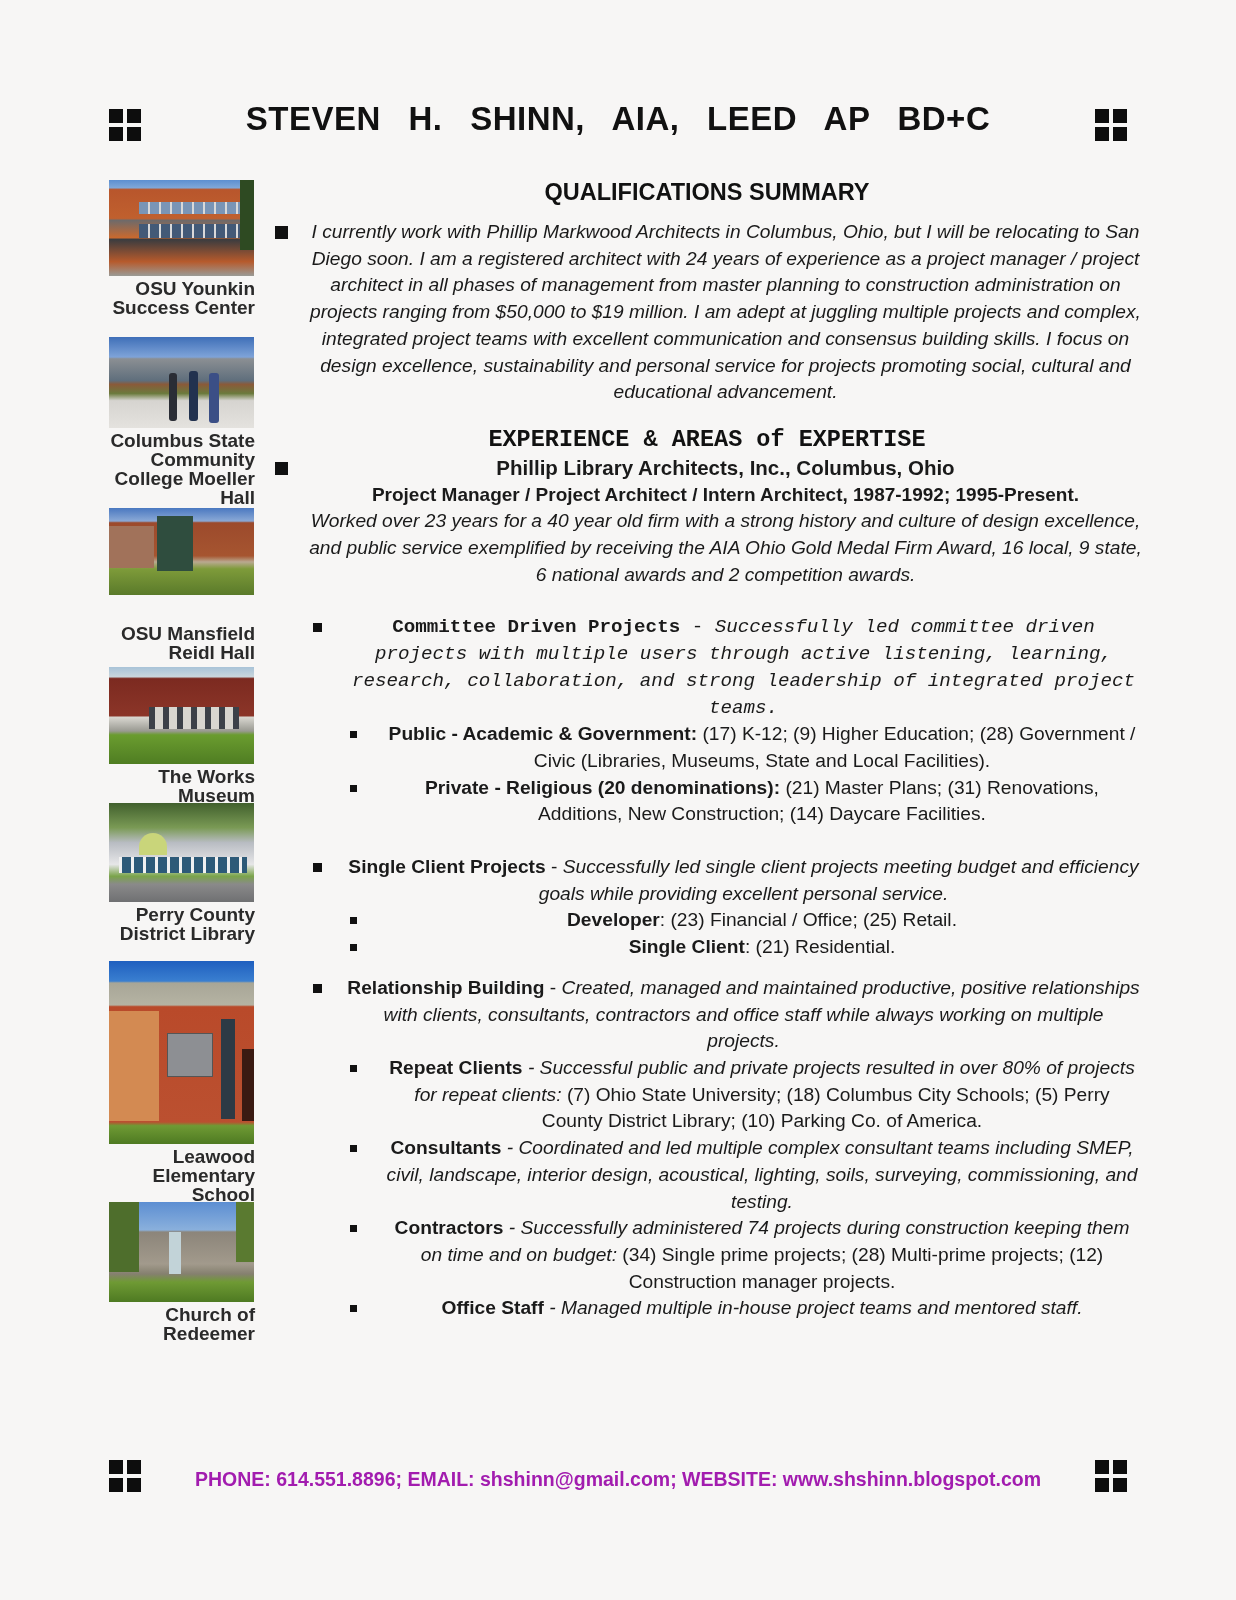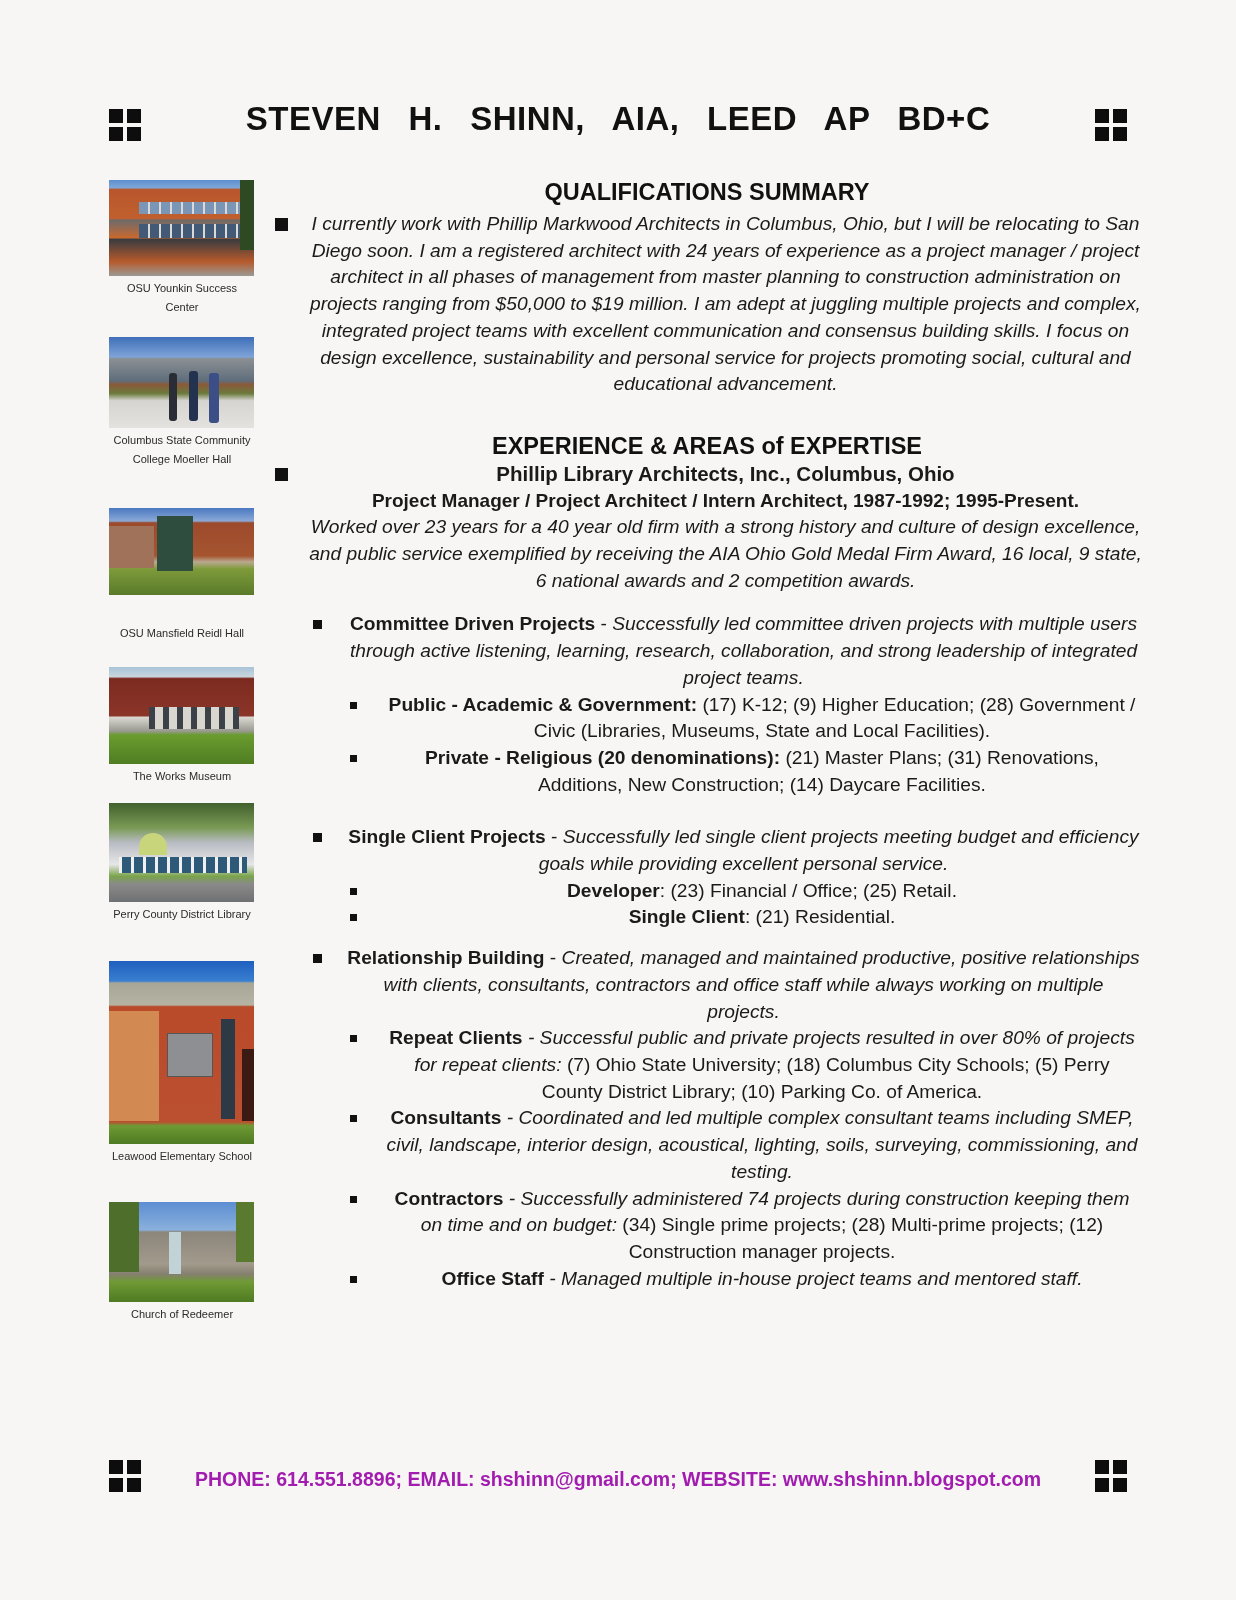--- a/index.html
+++ b/index.html
@@ -19,21 +19,21 @@
   .title {
     position: absolute; left: 0; right: 0; top: 100px; text-align: center;
     font-size: 33px; font-weight: bold; letter-spacing: 0.5px; word-spacing: 18px;
     color: #111;
   }
 
   .sidebar { position: absolute; left: 109px; top: 180px; width: 146px; }
   .project { position: absolute; left: 0; width: 146px; }
   .photo { width: 145px; position: relative; overflow: hidden; }
   .caption {
-    font-size: 11px; line-height: 19px; text-align: center; color: #2a2a2a; margin-top: 3px;
+    font-size: 19px; line-height: 19px; text-align: right; color: #2a2a2a; margin-top: 3px; font-weight: bold;
   }
 
   .main { position: absolute; left: 272px; top: 177px; width: 870px; text-align: center; }
   .h2 { font-size: 23.5px; font-weight: bold; color: #111; margin: 0; line-height: 30px; }
   .p { font-size: 19.2px; line-height: 26.7px; }
   .it { font-style: italic; }
   .b { font-weight: bold; }
   .row { position: relative; }
   .bul1 { position: absolute; left: 3px; top: 7px; width: 13px; height: 13px; background: #111; }
   .bul2 { position: absolute; left: 41px; top: 9px; width: 9px; height: 9px; background: #111; }
@@ -134,34 +134,34 @@
       <div style="position:absolute;left:0;top:0;width:30px;height:70px;background:#4e6e2c;"></div>
       <div style="position:absolute;left:60px;top:30px;width:12px;height:42px;background:#c2d3d8;"></div>
       <div style="position:absolute;right:0;top:0;width:18px;height:60px;background:#5a7a30;"></div>
     </div>
     <div class="caption">Church of Redeemer</div>
   </div>
 </div>
 
 <div class="main">
   <h2 class="h2">QUALIFICATIONS SUMMARY</h2>
-  <div class="row p it indent1" style="margin-top:4px;">
+  <div class="row p it indent1" style="margin-top:12px;">
     <span class="bul1"></span>
     <span>I currently work with Phillip Markwood Architects in Columbus, Ohio, but I will be relocating to San Diego soon.  I am a registered architect with 24 years of experience as a project manager / project architect in all phases of management from master planning to construction administration on projects ranging from $50,000 to $19 million.  I am adept at juggling multiple projects and complex, integrated project teams with excellent communication and consensus building skills.  I focus on design excellence, sustainability and personal service for projects promoting social, cultural and educational advancement.</span>
   </div>
 
-  <h2 class="h2" style="margin-top:33px;">EXPERIENCE &amp; AREAS of EXPERTISE</h2>
+  <h2 class="h2" style="margin-top:19px;font-family:Liberation Mono, monospace;">EXPERIENCE &amp; AREAS of EXPERTISE</h2>
   <div class="row p indent1">
     <span class="bul1"></span>
     <div class="b" style="font-size:20.5px;">Phillip Library Architects, Inc., Columbus, Ohio</div>
     <div class="b" style="font-size:19px;">Project Manager / Project Architect / Intern Architect, 1987-1992; 1995-Present.</div>
     <div class="it">Worked over 23 years for a 40 year old firm with a strong history and culture of design excellence, and public service exemplified by receiving the AIA Ohio Gold Medal Firm Award, 16 local, 9 state, 6 national awards and 2 competition awards.</div>
   </div>
 
-  <div class="row p indent2" style="margin-top:17px;">
+  <div class="row p indent2" style="margin-top:26px;font-family:Liberation Mono, monospace;">
     <span class="bul2"></span>
     <span class="b">Committee Driven Projects</span><span> - </span><span class="it">Successfully led committee driven projects with multiple users through active listening, learning, research, collaboration, and strong leadership of integrated project teams.</span>
   </div>
   <div class="row p indent3">
     <span class="bul3"></span>
     <span class="b">Public - Academic &amp; Government:</span><span> (17) K-12; (9) Higher Education; (28) Government / Civic (Libraries, Museums, State and Local Facilities).</span>
   </div>
   <div class="row p indent3">
     <span class="bul3"></span>
     <span class="b">Private - Religious (20 denominations):</span><span> (21) Master Plans; (31) Renovations, Additions, New Construction; (14) Daycare Facilities.</span>

